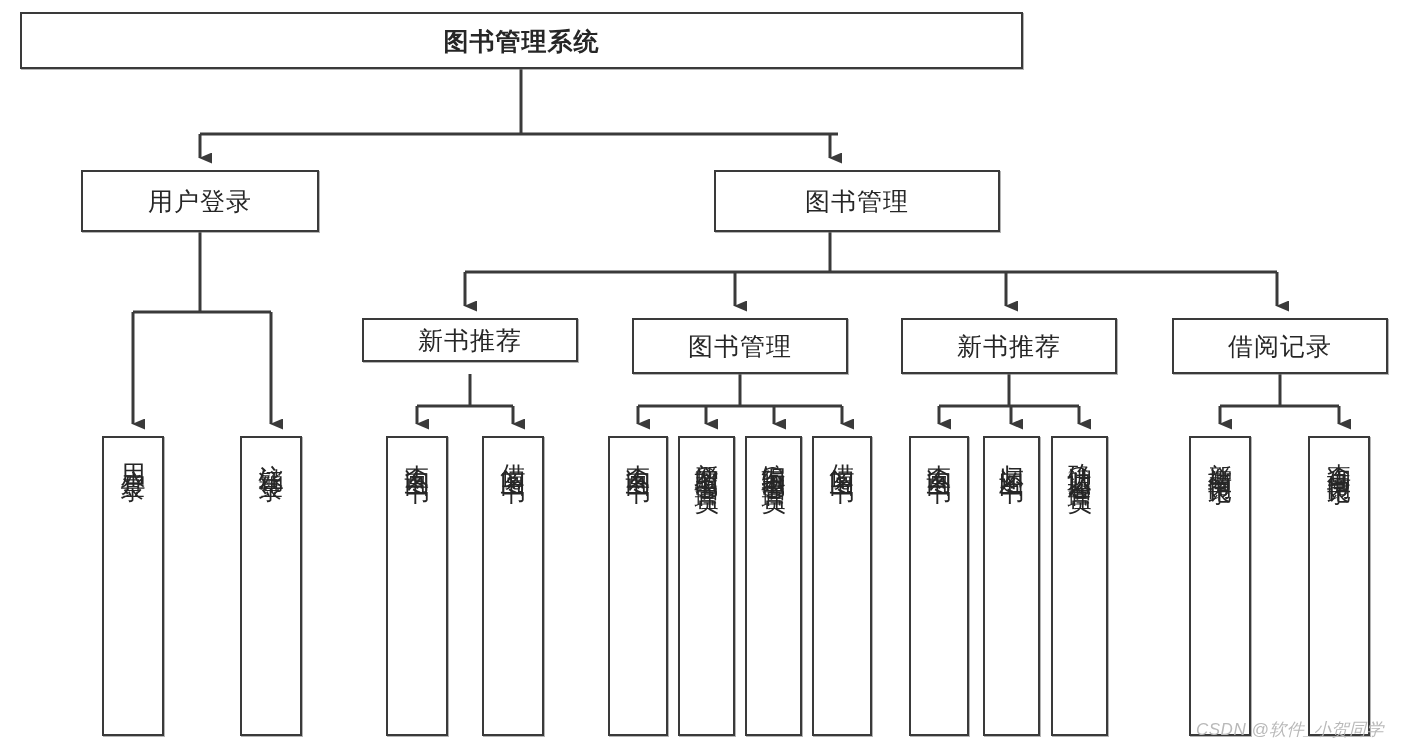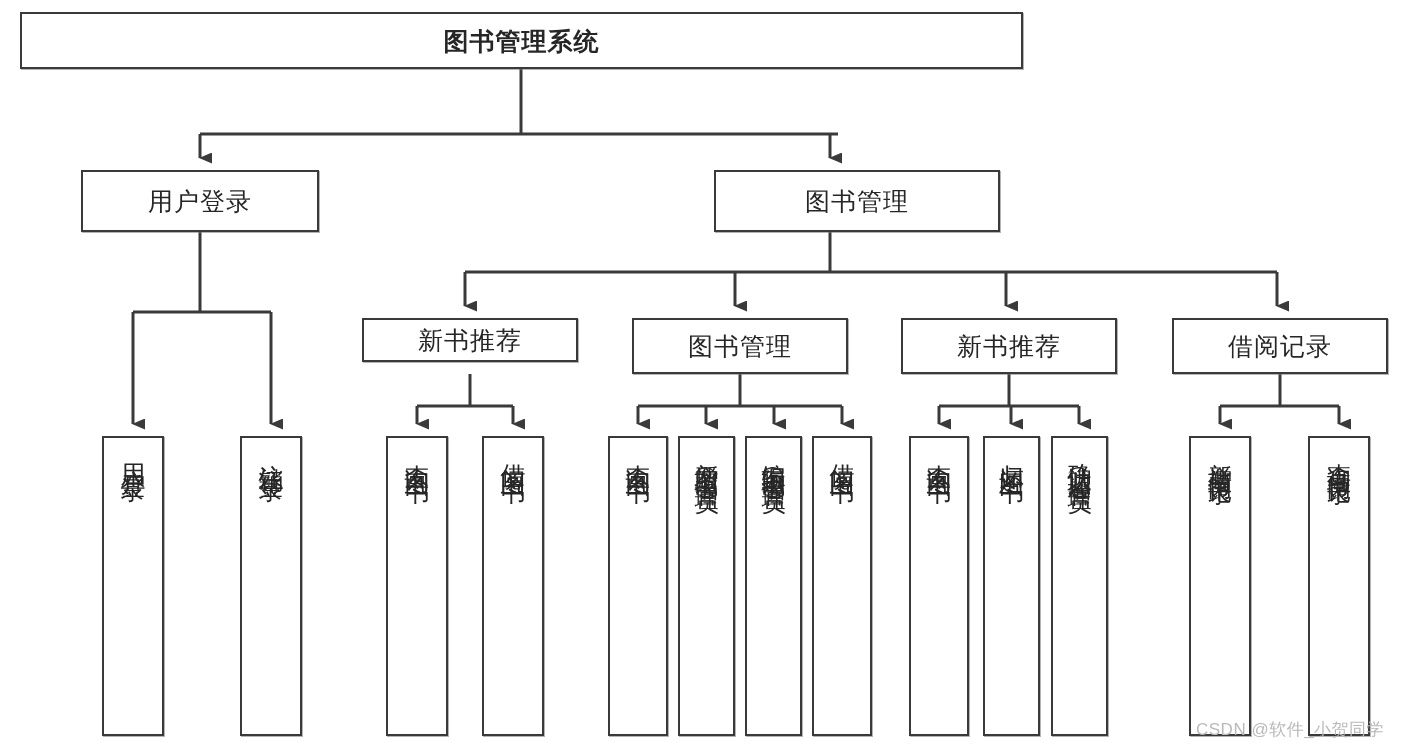--- a/index.html
+++ b/index.html
@@ -171,15 +171,15 @@
   <div class="node v tall" id="n-lf-10" style="left: 1051px; top: 436px; width: 57px; height: 300px;">
     <span class="label">确认归还（管理员）</span>
   </div>
   <div class="node v tall" id="n-lf-11" style="left: 1189px; top: 436px; width: 62px; height: 300px;">
     <span class="label">新增借阅记录</span>
   </div>
   <div class="node v tall" id="n-lf-12" style="left: 1308px; top: 436px; width: 62px; height: 300px;">
     <span class="label">查询借阅记录</span>
   </div>
 
-  <div class="watermark" id="wm" style="left: 1196px; top: 718px;">CSDN @软件_小贺同学</div>
+  <div class="watermark" id="wm" style="left: 1196px; top: 718px; font-style: italic;">CSDN @软件_小贺同学</div>
 
 </div>
 
 </body></html>

